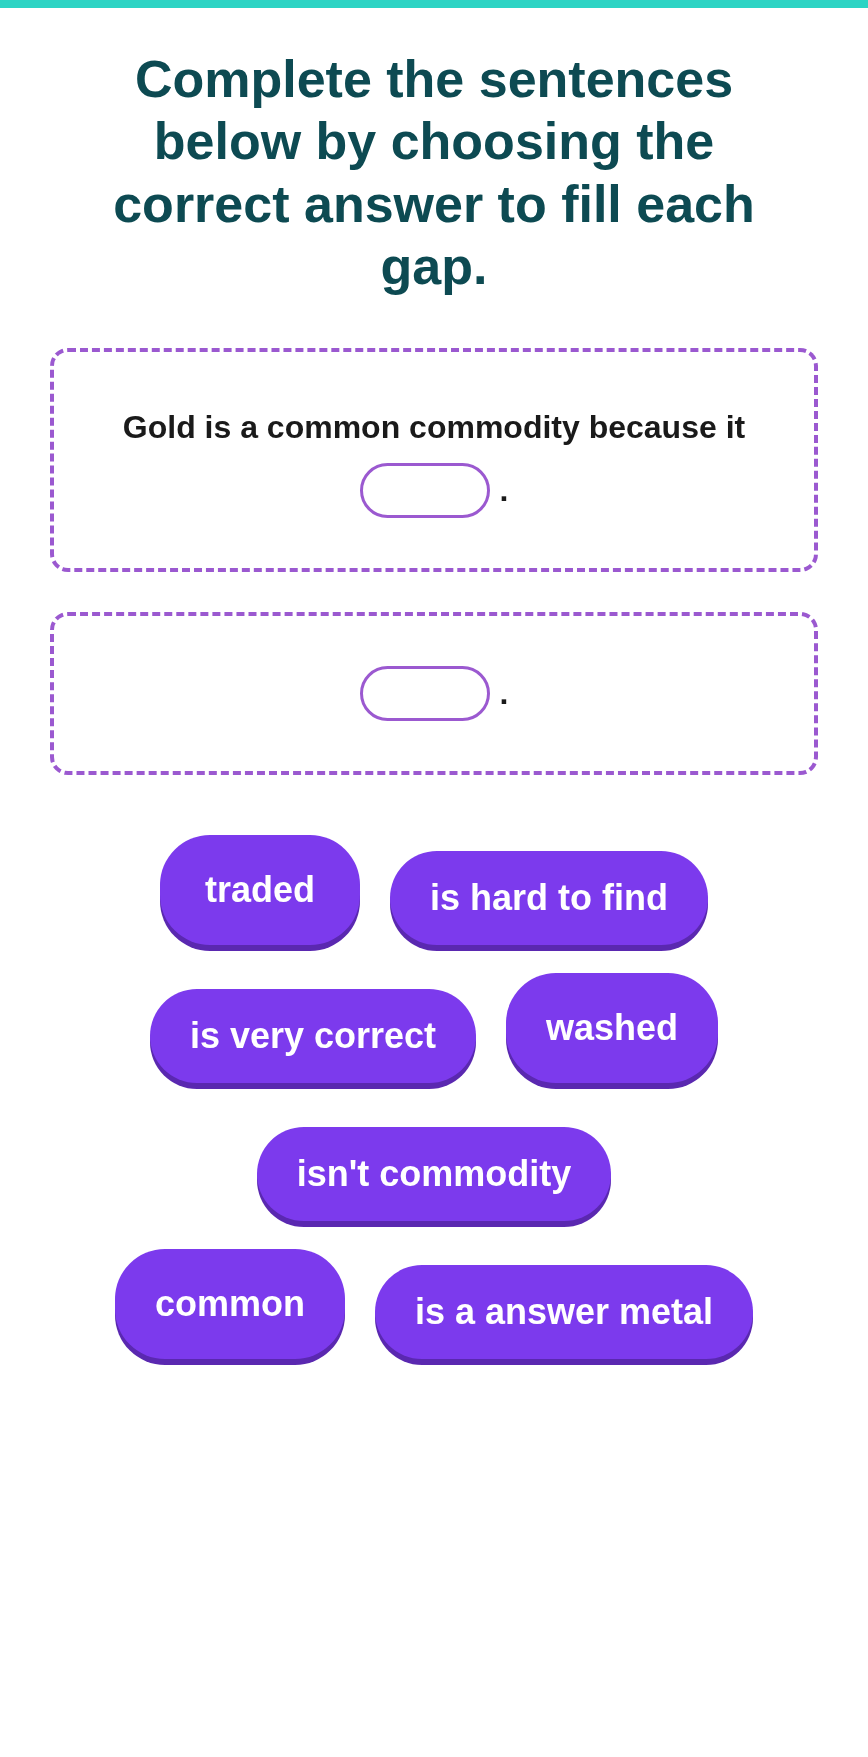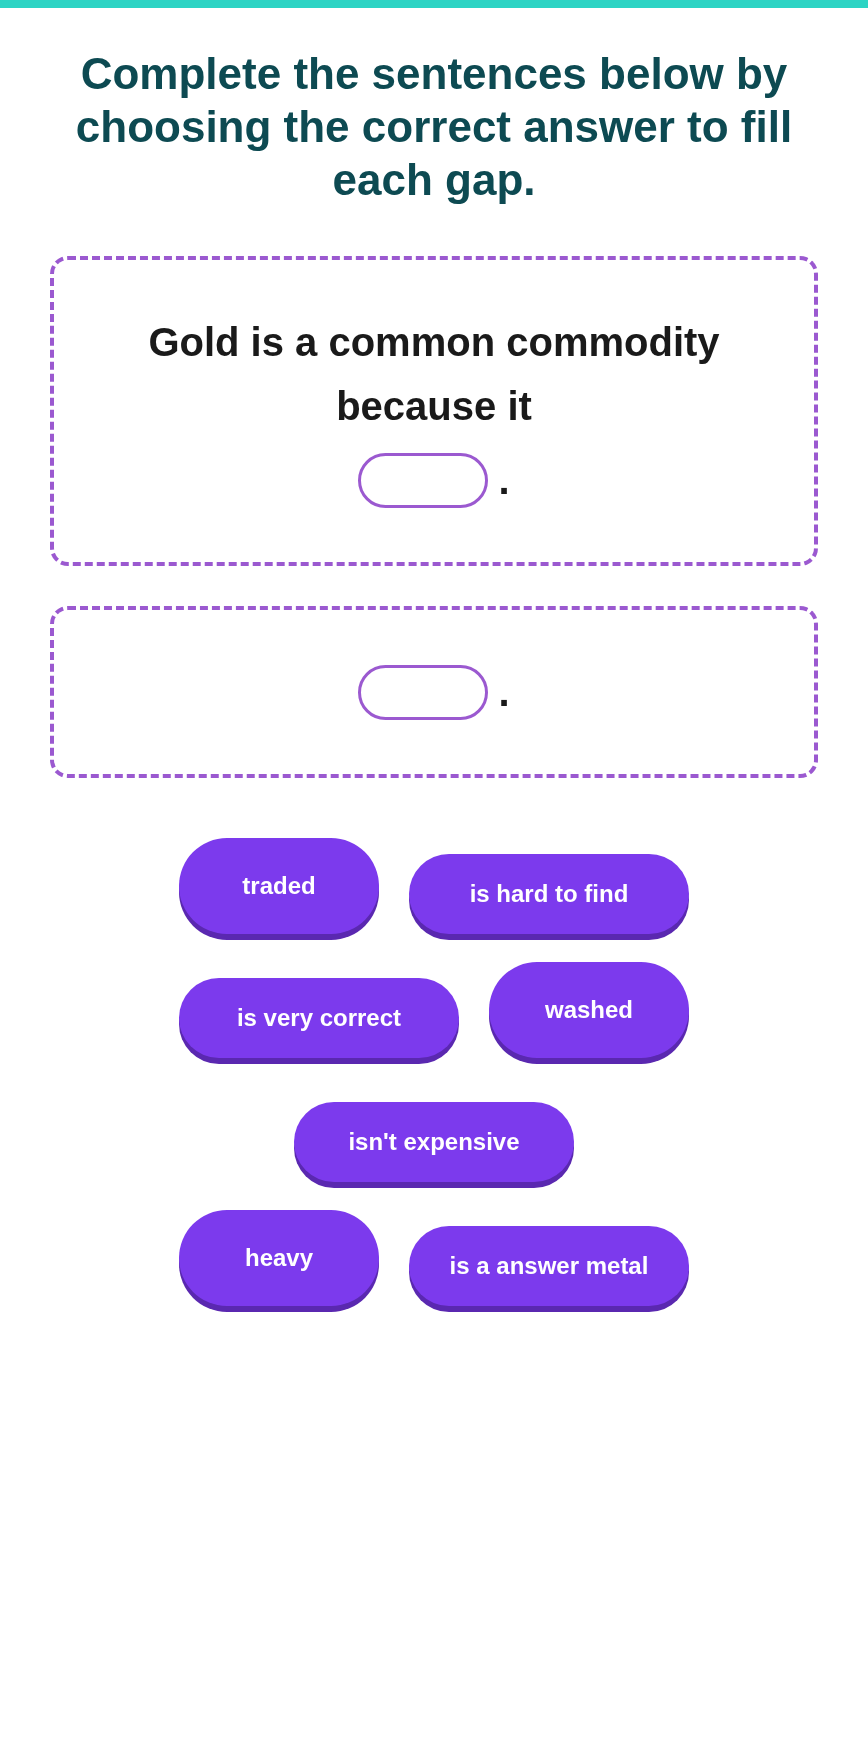--- a/index.html
+++ b/index.html
@@ -21,21 +21,21 @@
       height: 8px;
       background: #2dd4c4;
     }
 
     .header {
       text-align: center;
       padding: 40px 60px 30px 60px;
     }
 
     .header h1 {
-      font-size: 44px;
+      font-size: 52px;
       font-weight: 900;
       color: #0d4a52;
       line-height: 1.2;
     }
 
     .sentences-area {
       padding: 20px 50px;
       display: flex;
       flex-direction: column;
       gap: 40px;
@@ -43,21 +43,21 @@
 
     .sentence-box {
       border: 4px dashed #9b59d0;
       border-radius: 18px;
       padding: 50px 40px;
       text-align: center;
       background: #ffffff;
     }
 
     .sentence-text {
-      font-size: 40px;
+      font-size: 32px;
       font-weight: 700;
       color: #1a1a1a;
       display: flex;
       flex-wrap: wrap;
       align-items: center;
       justify-content: center;
       gap: 10px;
       line-height: 1.6;
     }
 
@@ -84,21 +84,21 @@
       justify-content: center;
       gap: 30px;
     }
 
     .answer-btn {
       background: #7c3aed;
       color: #ffffff;
       border: none;
       border-radius: 50px;
       padding: 26px 40px;
-      font-size: 24px;
+      font-size: 36px;
       font-weight: 600;
       cursor: pointer;
       box-shadow: 0 6px 0 #5a28b0;
       min-width: 200px;
       text-align: center;
       transition: background 0.15s;
     }
 
     .answer-btn.wide {
       min-width: 280px;
@@ -136,19 +136,19 @@
 <div class="answers-area">
   <div class="answers-row">
     <button class="answer-btn">traded</button>
     <button class="answer-btn wide">is hard to find</button>
   </div>
   <div class="answers-row">
     <button class="answer-btn wide">is very correct</button>
     <button class="answer-btn">washed</button>
   </div>
   <div class="answers-row">
-    <button class="answer-btn wide">isn't expensive</button>
+    <button class="answer-btn wide">isn't commodity</button>
   </div>
   <div class="answers-row">
-    <button class="answer-btn">heavy</button>
+    <button class="answer-btn">common</button>
     <button class="answer-btn wide">is a answer metal</button>
   </div>
 </div>
 
 </body></html>

